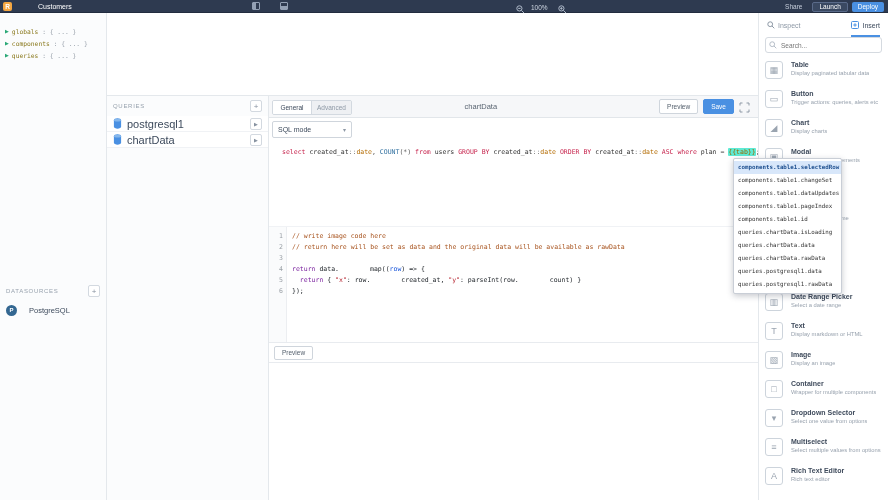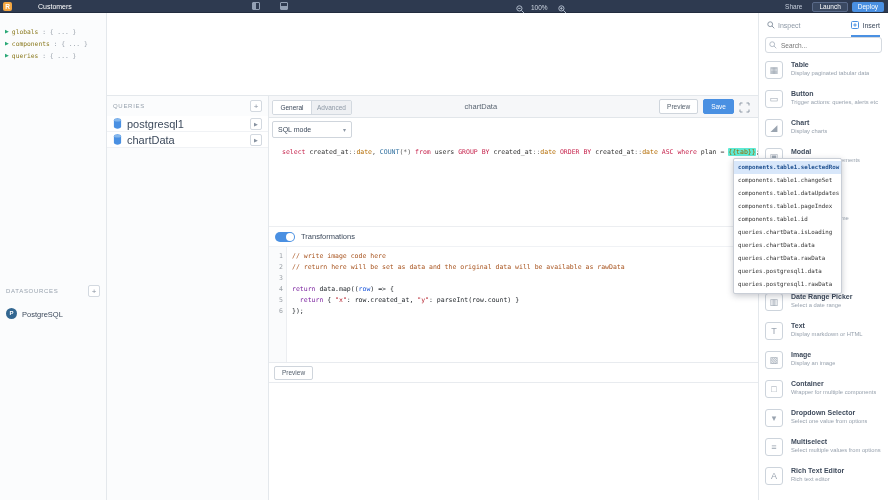--- a/index.html
+++ b/index.html
@@ -26,21 +26,21 @@
   
   #treecol{position:absolute;left:0;top:13px;width:107px;height:487px;background:#fbfcfd;border-right:1px solid #e4e8ec;}
   #statetree{padding:12px 0 0 5px;}
   .tree-row{height:12px;line-height:12px;white-space:nowrap;}
   .tri{color:#2aa876;font-size:5px;margin-right:3px;vertical-align:1px;}
   .tkey{font-family:"DejaVu Sans Mono",monospace;font-size:6.3px;color:#8b7a1f;}
   .tval{font-family:"DejaVu Sans Mono",monospace;font-size:6.3px;color:#9aa2ac;}
   #datasources{position:absolute;left:0;top:268px;width:100%;}
   .sechead{height:20px;display:flex;align-items:center;justify-content:space-between;padding:0 6px;font-size:6px;letter-spacing:.7px;color:#98a2ae;}
   .plusbox{width:12px;height:12px;border:1px solid #d3d9e0;background:#fff;border-radius:2px;color:#8792a0;font-size:8px;line-height:9px;text-align:center;padding:0;}
-  .ds-row{display:flex;align-items:flex-end;gap:5px;height:18px;padding-left:6px;}
+  .ds-row{display:flex;align-items:center;gap:12px;height:18px;padding-left:6px;}
   .pgico{width:11px;height:11px;border-radius:50%;background:#336791;color:#fff;font-size:6px;font-weight:bold;text-align:center;line-height:11px;flex:0 0 11px;}
   .ds-label{font-size:7.5px;color:#3d4a5c;}
 
   
   #queriescol{position:absolute;left:107px;top:95px;width:162px;height:405px;background:#fbfcfd;border-right:1px solid #e4e8ec;border-top:1px solid #e4e8ec;}
   .q-row{position:relative;display:flex;align-items:center;gap:5px;height:16px;padding-left:6px;border-bottom:1px solid #f0f2f5;background:#fff;}
   .dbico{display:inline-flex;width:9px;flex:0 0 9px;}
   .q-label{font-size:11px;color:#3d4a5c;}
   .playbox{position:absolute;right:6px;top:2px;width:12px;height:12px;border:1px solid #d3d9e0;background:#fff;border-radius:2px;color:#8792a0;font-size:5px;line-height:10px;text-align:center;padding:0;}
 
@@ -65,21 +65,21 @@
   .tk-tpl{background:#5eead4;color:#9a6700;border-radius:1px;}
   .transrow{height:20px;display:flex;align-items:center;gap:6px;padding-left:6px;border-top:1px solid #eceef1;}
   .toggle{width:20px;height:10px;border-radius:5px;background:#4a90e2;position:relative;display:inline-block;}
   .toggle .knob{position:absolute;right:1px;top:1px;width:8px;height:8px;border-radius:50%;background:#fff;}
   .translabel{font-size:7.5px;color:#3d4a5c;}
   .jsbox{height:116px;display:flex;border-top:1px solid #f0f2f5;}
   .gutter{width:18px;background:#fafbfc;border-right:1px solid #eceef1;padding:4px 3px 0 0;text-align:right;font-family:"DejaVu Sans Mono",monospace;font-size:6.5px;color:#9aa0a6;}
   .gutter div{height:11px;line-height:11px;}
   .code{padding:4px 0 0 5px;font-family:"DejaVu Sans Mono",monospace;font-size:6.5px;overflow:hidden;}
   .code .cl{height:11px;line-height:11px;white-space:pre;}
-  .tk-cm{color:#a8541f;}.tk-jkw{color:#7a219e;}.tk-vr{color:#24292e;}.tk-pr{color:#24292e;}.tk-df{color:#1a56db;}.tk-st{color:#b31d28;}.tk-jpl{color:#24292e;}
+  .tk-cm{color:#a8541f;}.tk-jkw{color:#7a219e;}.tk-vr{color:#24292e;}.tk-pr{color:#24292e;margin-left:31px;}.tk-df{color:#1a56db;}.tk-st{color:#b31d28;}.tk-jpl{color:#24292e;}
   .prevrow{height:21px;border-top:1px solid #e8ebef;border-bottom:1px solid #e8ebef;display:flex;align-items:center;padding-left:5px;}
   .prevrow .btn{height:14px;line-height:12px;}
 
   
   #inspector{position:absolute;left:758px;top:13px;width:130px;height:487px;background:#fff;border-left:1px solid #e4e8ec;}
   .itabs{height:24px;display:flex;align-items:center;justify-content:space-between;padding:0 8px;}
   .itab{display:flex;align-items:center;gap:3px;font-size:7px;color:#8d98a5;height:100%;}
   .itab.active{color:#3d4a5c;box-shadow:inset 0 -2px 0 #4a90e2;}
   .searchwrap{position:relative;margin:0 6px;}
   .searchwrap input{width:100%;height:16px;border:1px solid #d5dae0;border-radius:3px;font-size:6.5px;padding:0 4px 0 15px;font-family:inherit;color:#3d4a5c;outline:none;}
@@ -191,26 +191,20 @@
         </button>
       </div>
     </div>
     <div class="moderow">
       <div class="select">
         <span>SQL mode</span>
         <span class="caret">▾</span>
       </div>
     </div>
     <div class="sqlbox" id="sqlbox"><span class="tk-kw">select </span><span class="tk-id">created_at</span><span class="tk-op">::</span><span class="tk-ty">date</span><span class="tk-pl">, </span><span class="tk-fn">COUNT</span><span class="tk-pl">(*) </span><span class="tk-kw">from </span><span class="tk-id">users </span><span class="tk-kw">GROUP BY </span><span class="tk-id">created_at</span><span class="tk-op">::</span><span class="tk-ty">date </span><span class="tk-kw">ORDER BY </span><span class="tk-id">created_at</span><span class="tk-op">::</span><span class="tk-ty">date </span><span class="tk-kw">ASC </span><span class="tk-kw">where </span><span class="tk-id">plan </span><span class="tk-op">= </span><span class="tk-tpl">{{tab}}</span><span class="tk-pl">;</span></div>
-    <div class="transrow">
-      <span class="toggle">
-          <span class="knob"></span>
-        </span>
-      <span class="translabel">Transformations</span>
-    </div>
     <div class="jsbox">
       <div class="gutter" id="gutter">
           <div>1</div>
           <div>2</div>
           <div>3</div>
           <div>4</div>
           <div>5</div>
           <div>6</div>
         </div>
       <div class="code" id="jscode">

